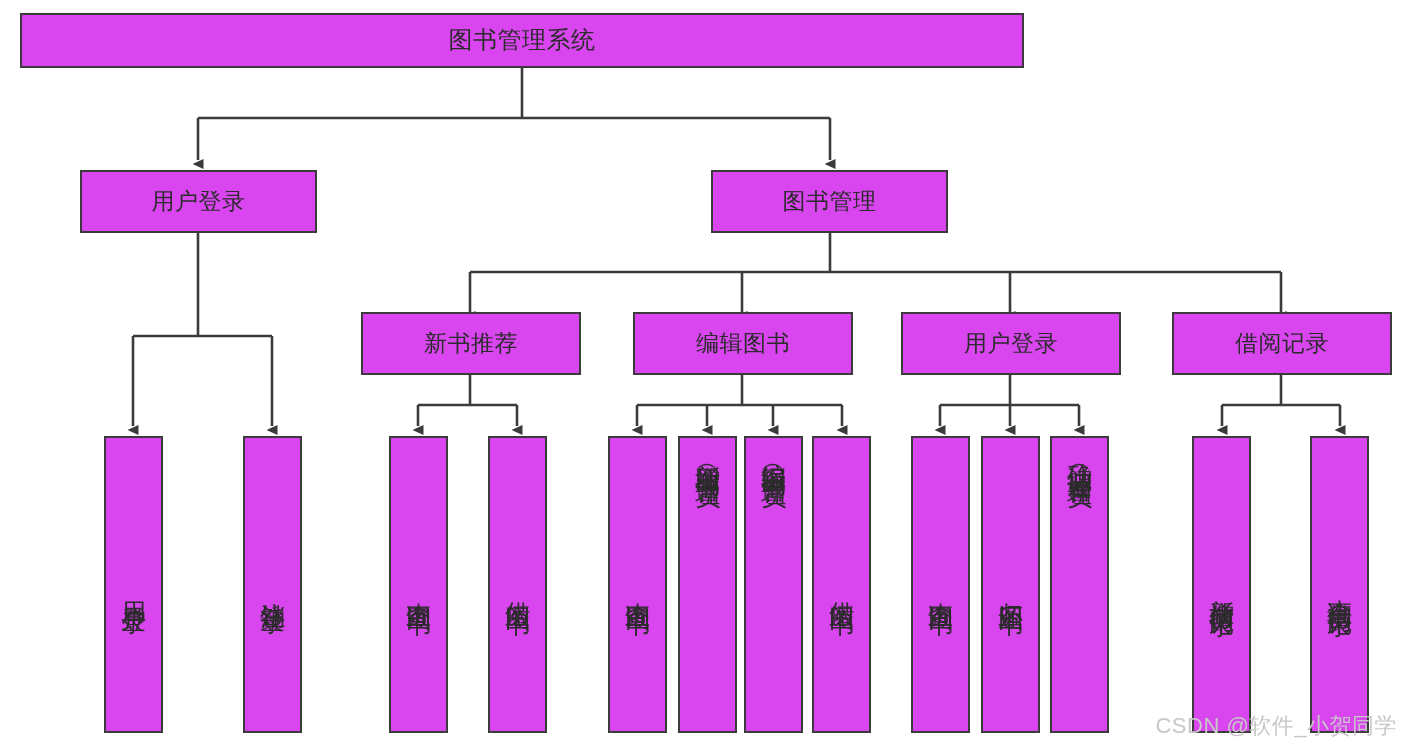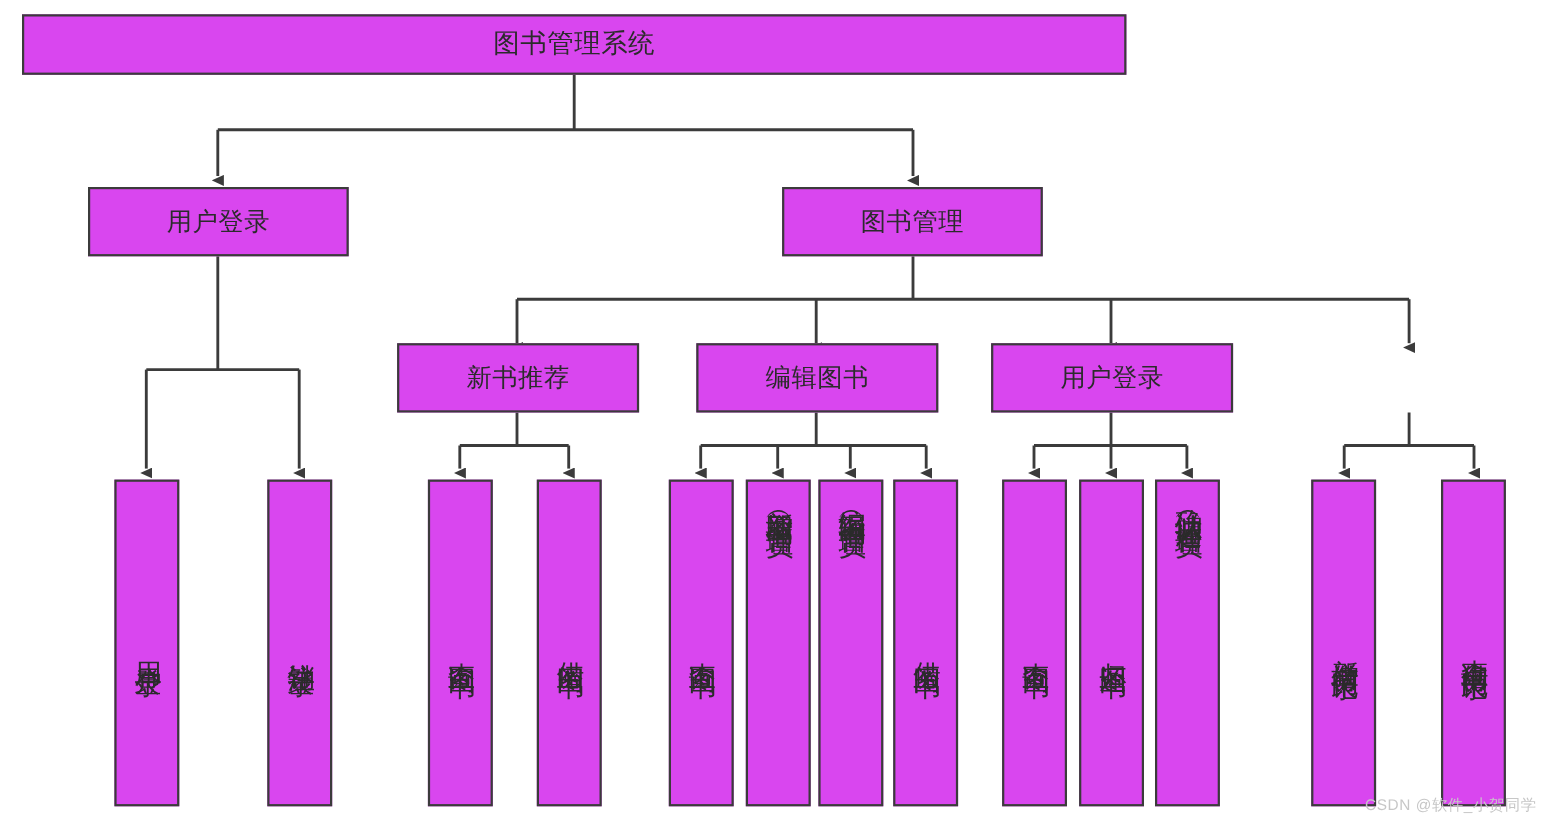--- a/index.html
+++ b/index.html
@@ -65,21 +65,21 @@
     letter-spacing: 3px;
     white-space: nowrap;
   }
   .node.vert.mid .node-label {
     align-self: center;
   }
   #watermark {
     position: absolute;
     right: 8px;
     bottom: 6px;
-    font-size: 14px;
+    font-size: 22px;
     color: #c7c7c7;
     letter-spacing: 0.5px;
     z-index: 5;
     white-space: nowrap;
   }
 </style>
 </head>
 <body>
 
 <div id="diagram-root">
@@ -149,20 +149,23 @@
 
   <div class="node horiz" style="left:711px; top:170px; width:237px; height:63px;">
     <span class="node-label">图书管理</span>
   </div>
   <div class="node horiz" style="left:633px; top:312px; width:220px; height:63px;">
     <span class="node-label">编辑图书</span>
   </div>
   <div class="node horiz" style="left:901px; top:312px; width:220px; height:63px;">
     <span class="node-label">用户登录</span>
   </div>
+  <div class="node horiz" style="left:1172px; top:312px; width:220px; height:63px;">
+    <span class="node-label">借阅记录</span>
+  </div>
 
   <div class="node vert mid" style="left:104px; top:436px; width:59px; height:297px;">
     <span class="node-label">用户登录</span>
   </div>
   <div class="node vert mid" style="left:243px; top:436px; width:59px; height:297px;">
     <span class="node-label">注销登录</span>
   </div>
 
   <div class="node vert mid" style="left:389px; top:436px; width:59px; height:297px;">
     <span class="node-label">查询图书</span>

